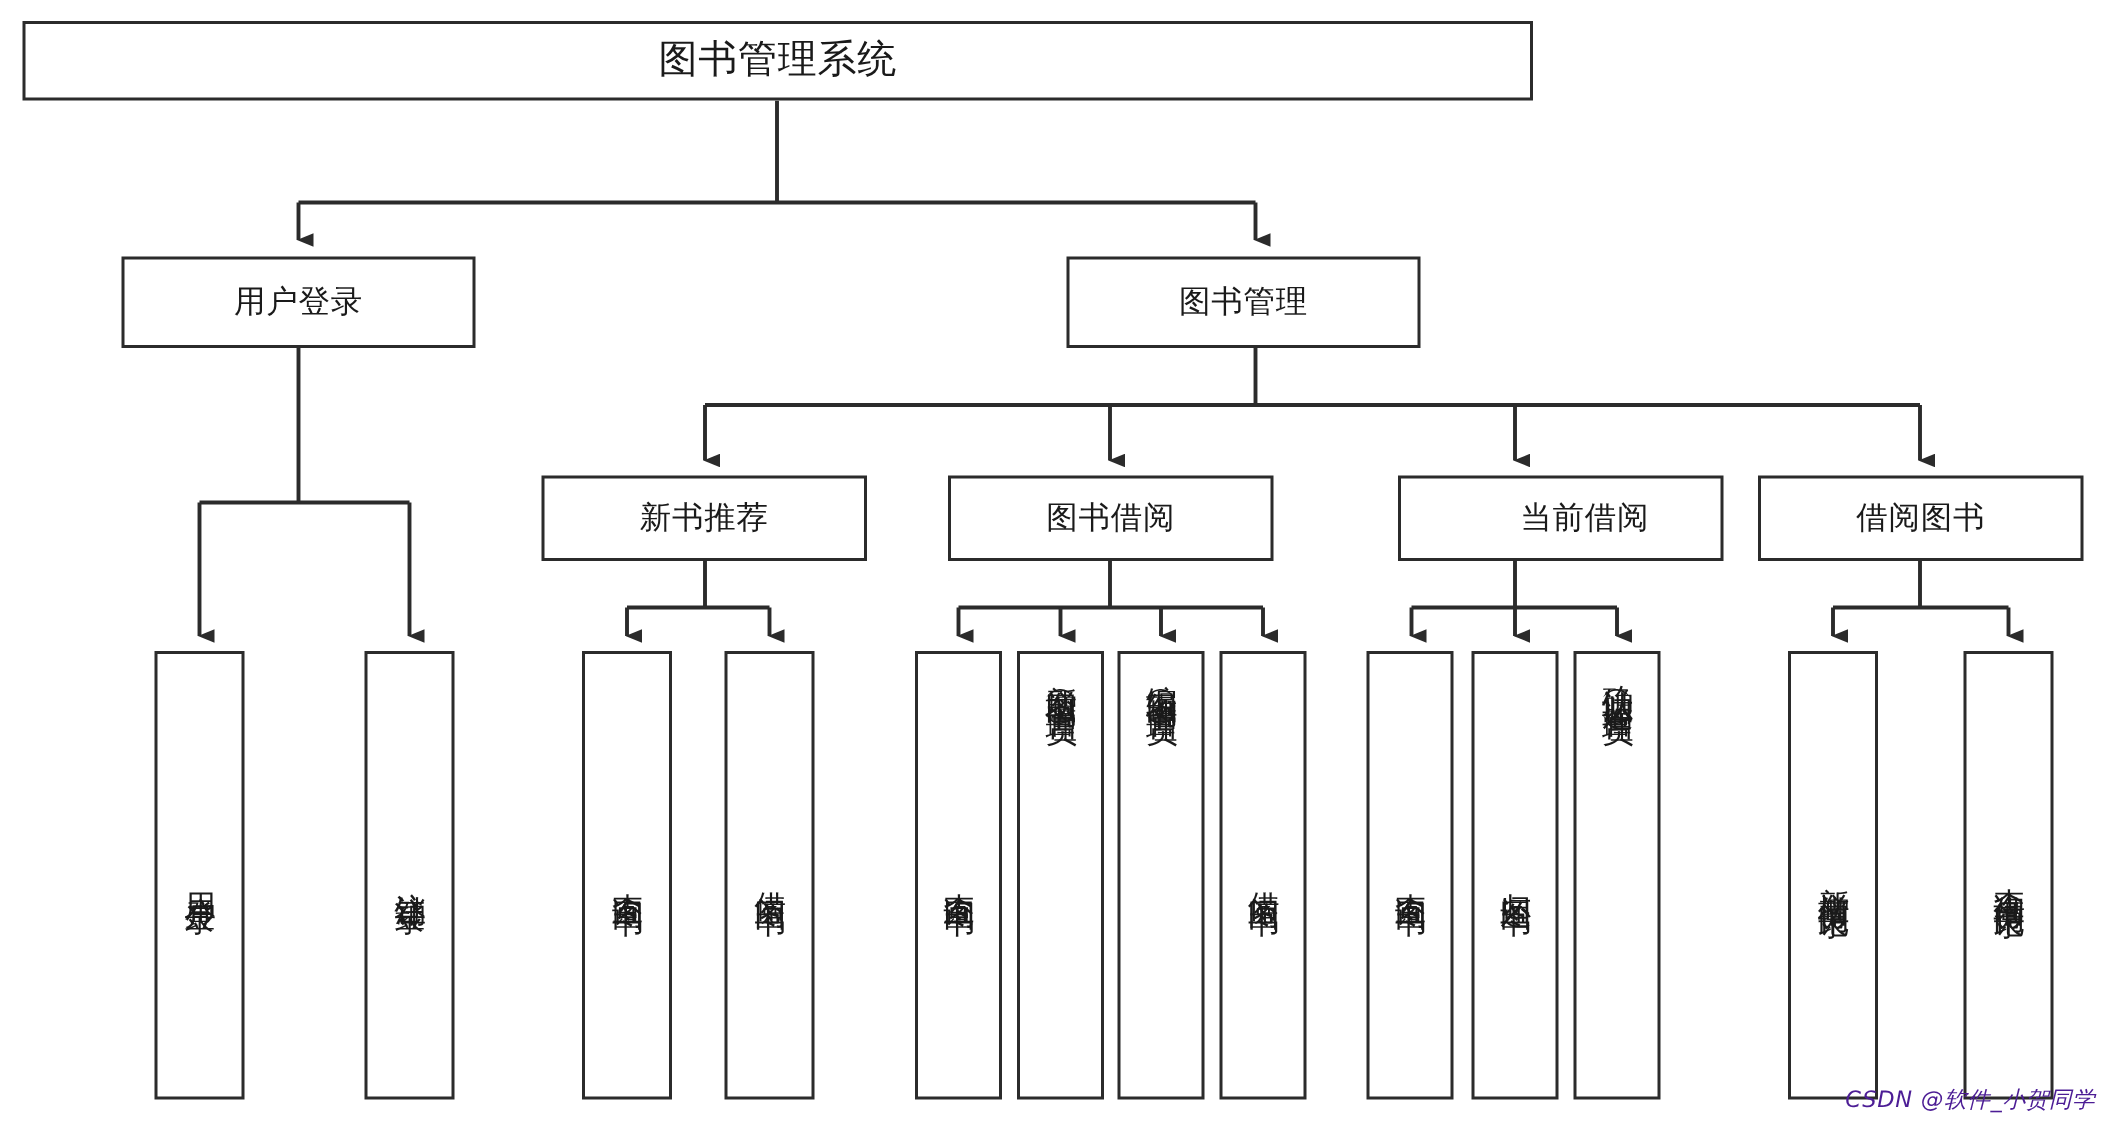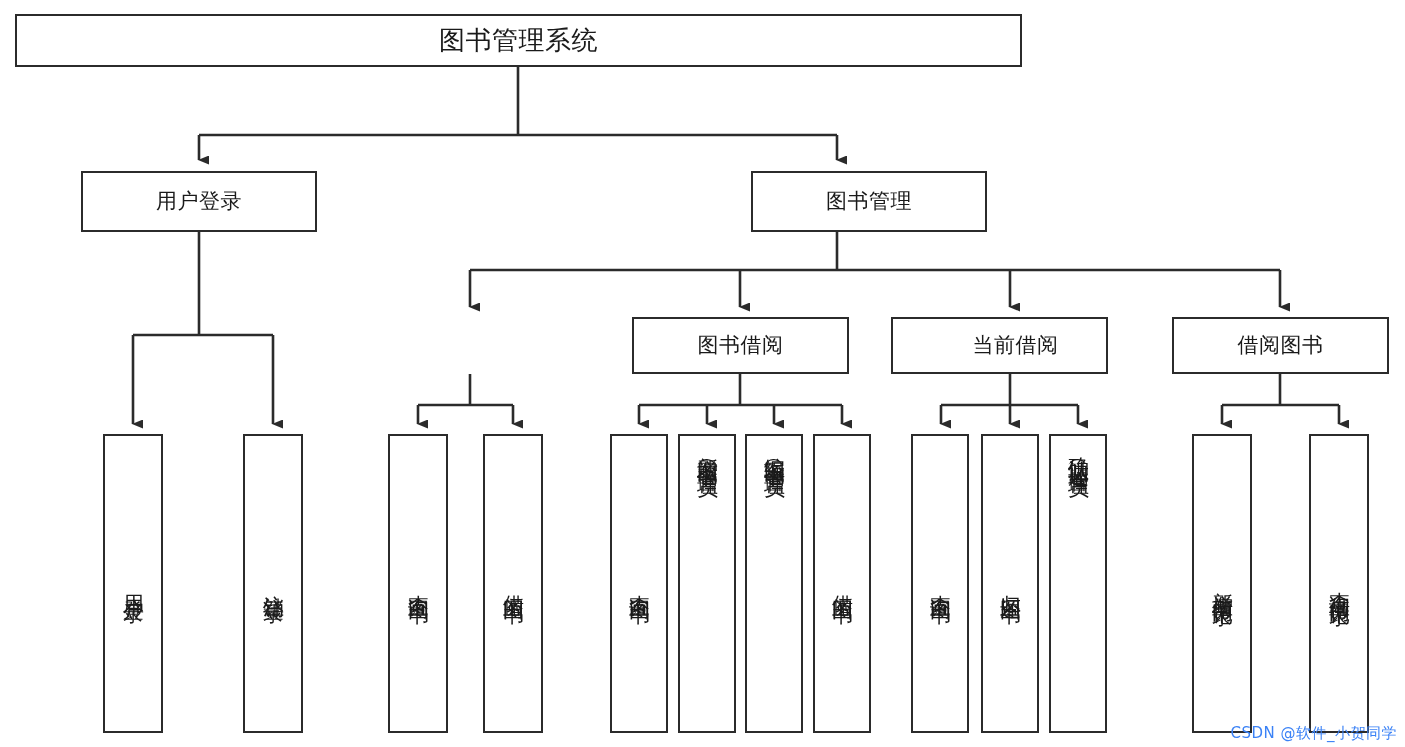--- a/index.html
+++ b/index.html
@@ -64,24 +64,25 @@
     white-space: nowrap;
   }
   .node.vertical.top-aligned {
     align-items: flex-start;
   }
   #watermark {
     position: absolute;
     right: 8px;
     bottom: 4px;
     font-size: 15px;
-    color: #3b82f6;
+    color: #4c1d95;
     letter-spacing: 0.5px;
     white-space: nowrap;
     pointer-events: none;
+    font-style: italic;
   }
 </style>
 </head>
 <body>
 
 <div id="diagram-root">
 
   <svg id="diagram-svg" viewBox="0 0 1405 747" aria-hidden="true">
     <defs>
       <marker id="arrowhead" markerWidth="9" markerHeight="11" refX="4.5" refY="10" orient="auto" markerUnits="userSpaceOnUse">
@@ -133,28 +134,31 @@
     </g>
   </svg>
 
   <div class="node horizontal root" style="left:15px; top:14px; width:1007px; height:53px;">
     <span class="node-label">图书管理系统</span>
   </div>
 
   <div class="node horizontal" style="left:81px; top:171px; width:236px; height:61px;">
     <span class="node-label">用户登录</span>
   </div>
-  <div class="node horizontal" style="left:711px; top:171px; width:236px; height:61px;margin-left:40px;">
+  <div class="node horizontal" style="left:711px; top:171px; width:236px; height:61px;">
     <span class="node-label">图书管理</span>
   </div>
 
+  <div class="node horizontal" style="left:361px; top:317px; width:217px; height:57px;">
+    <span class="node-label">新书推荐</span>
+  </div>
   <div class="node horizontal" style="left:632px; top:317px; width:217px; height:57px;">
     <span class="node-label">图书借阅</span>
   </div>
-  <div class="node horizontal" style="left:891px; top:317px; width:217px; height:57px;padding-left:32px;">
+  <div class="node horizontal" style="left:932px; top:317px; width:217px; height:57px;padding-left:32px;">
     <span class="node-label">当前借阅</span>
   </div>
   <div class="node horizontal" style="left:1172px; top:317px; width:217px; height:57px;">
     <span class="node-label">借阅图书</span>
   </div>
 
   <div class="node vertical" style="left:103px; top:434px; width:60px; height:299px;">
     <span class="node-label">用户登录</span>
   </div>
   <div class="node vertical" style="left:243px; top:434px; width:60px; height:299px;">

